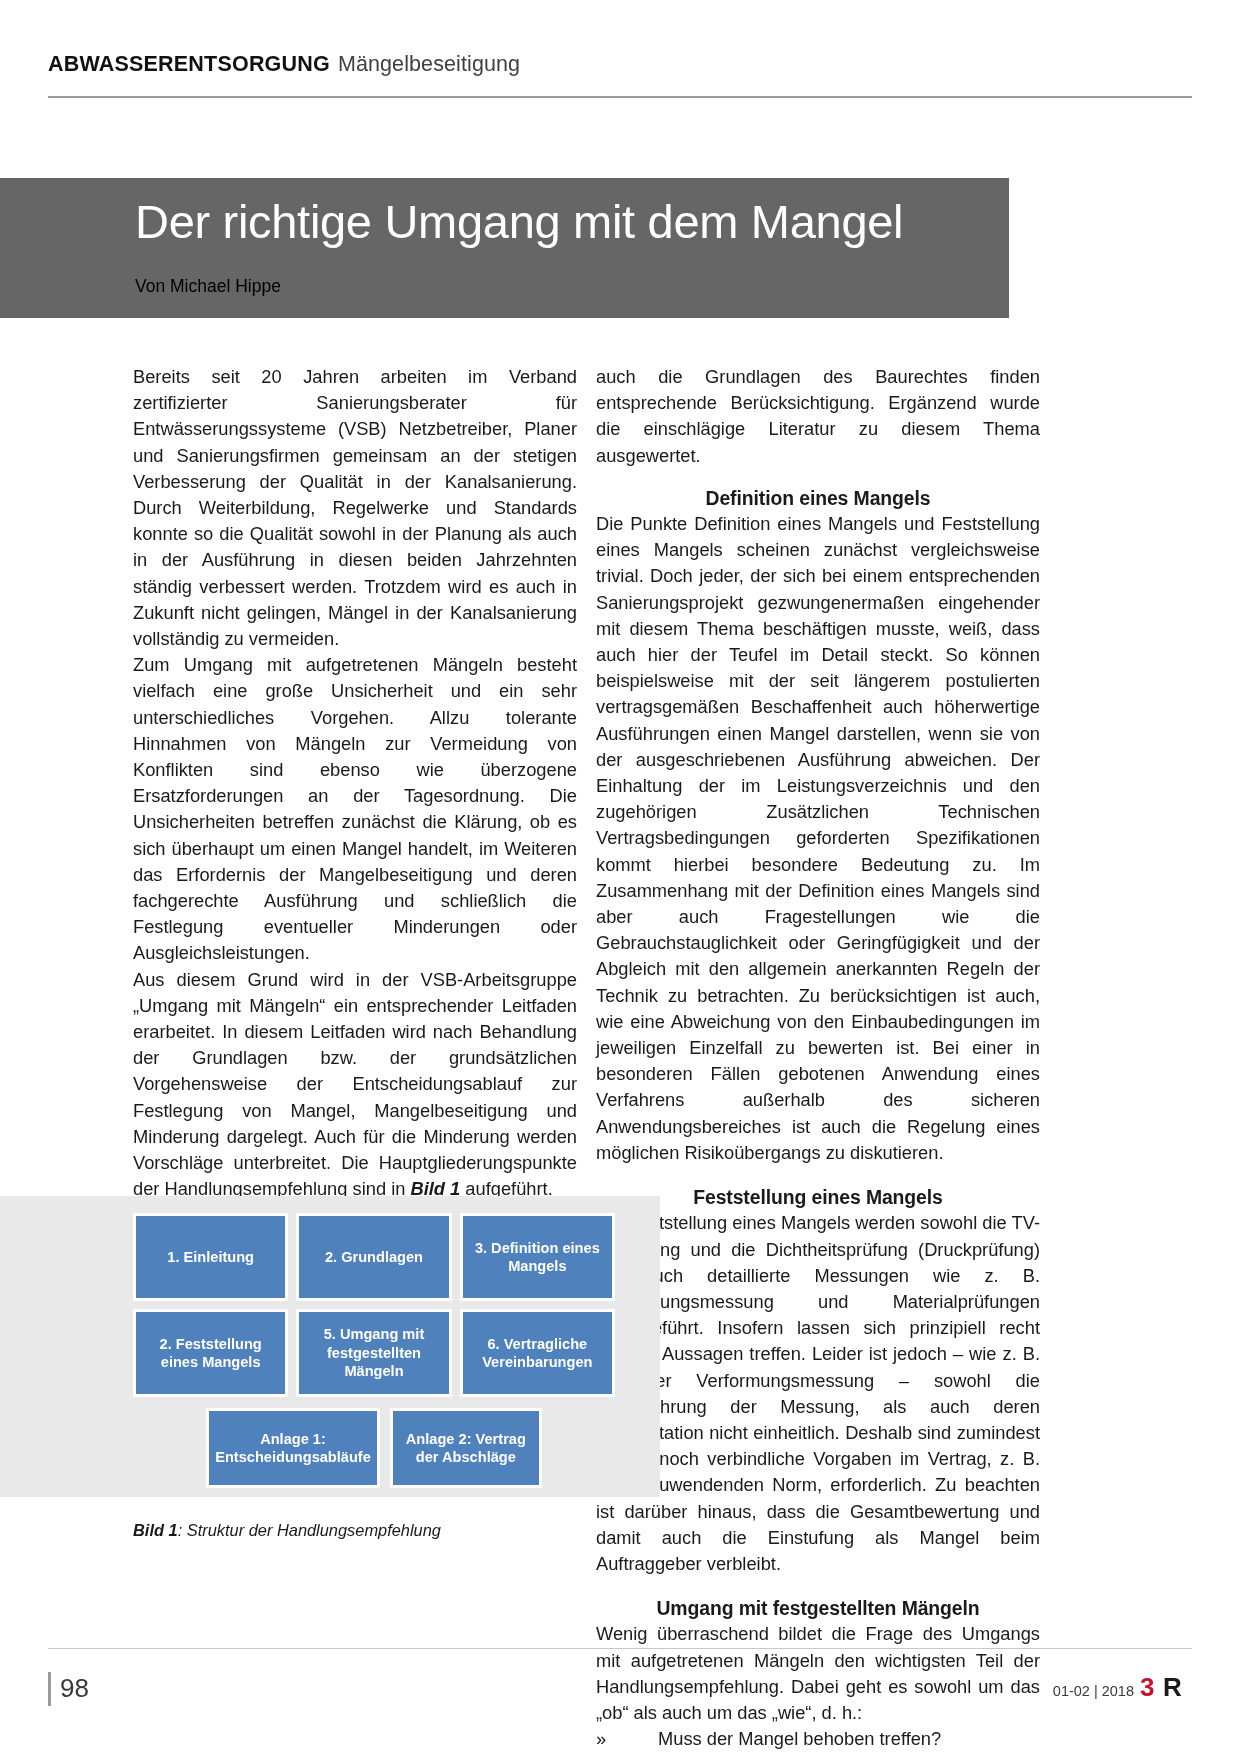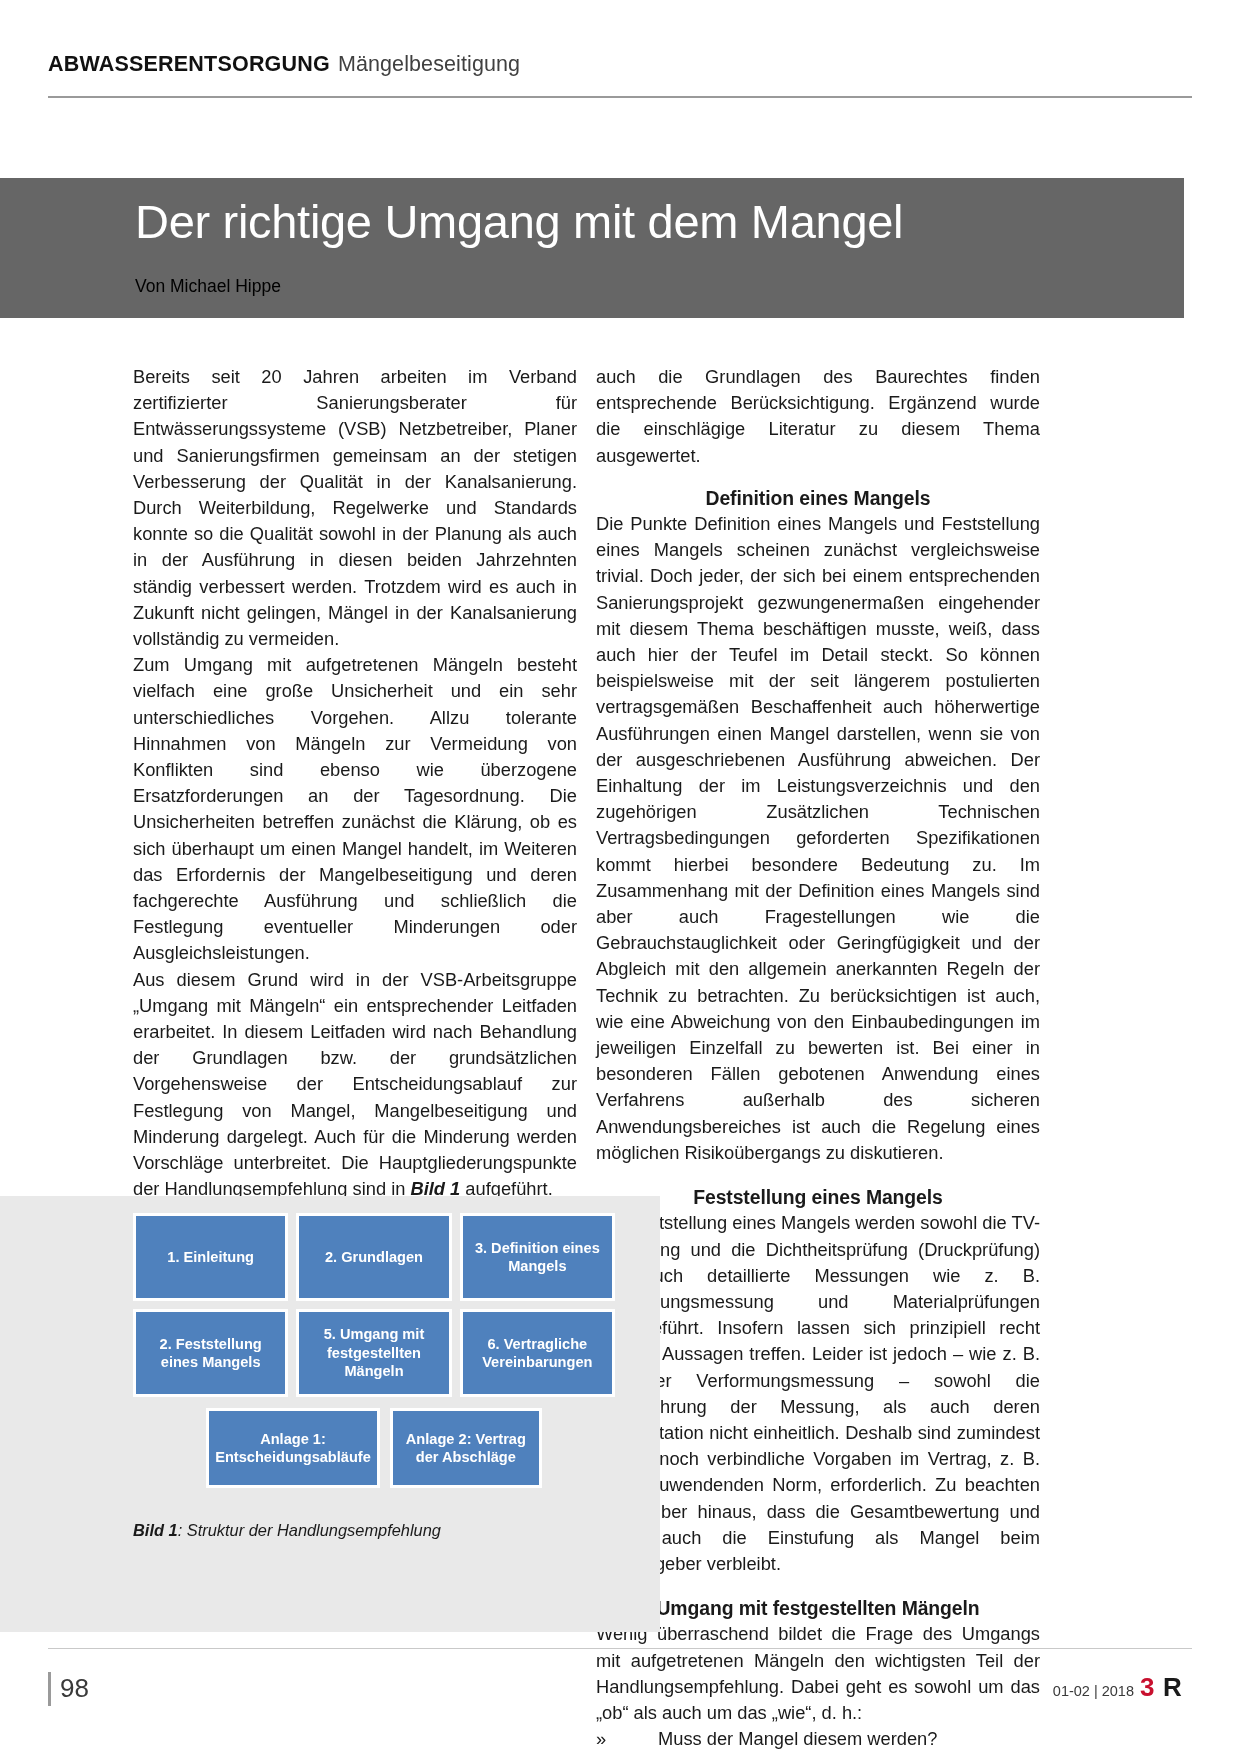--- a/index.html
+++ b/index.html
@@ -41,21 +41,21 @@
     width: 1144px;
     height: 1.5px;
     background: #9a9a9a;
   }
 
   
   .banner {
     position: absolute;
     left: 0;
     top: 178px;
-    width: 1184px;
+    width: 1009px;
     height: 140px;
     background: #666666;
   }
   .banner-title {
     position: absolute;
     left: 135px;
     top: 16px;
     color: #ffffff;
     font-size: 47px;
     font-weight: normal;
@@ -95,21 +95,21 @@
   }
   .col h2.tight { margin-top: 16px; }
   b.bi { font-weight: bold; font-style: italic; }
 
   
   .figure {
     position: absolute;
     left: 0;
     top: 1196px;
     width: 660px;
-    height: 436px;
+    height: 301px;
     background: #e9e9e9;
   }
   .fig-grid {
     position: absolute;
     left: 133px;
     top: 17px;
     width: 482px;
   }
   .fig-row {
     display: flex;
@@ -241,21 +241,21 @@
   <p>auch die Grundlagen des Baurechtes finden entsprechende Berücksichtigung. Ergänzend wurde die einschlägige Literatur zu diesem Thema ausgewertet.</p>
   <h2 class="tight">Definition eines Mangels</h2>
   <p>Die Punkte Definition eines Mangels und Feststellung eines Mangels scheinen zunächst vergleichsweise trivial. Doch jeder, der sich bei einem entsprechenden Sanierungsprojekt gezwungenermaßen eingehender mit diesem Thema beschäftigen musste, weiß, dass auch hier der Teufel im Detail steckt. So können beispielsweise mit der seit längerem postulierten vertragsgemäßen Beschaffenheit auch höherwertige Ausführungen einen Mangel darstellen, wenn sie von der ausgeschriebenen Ausführung abweichen. Der Einhaltung der im Leistungsverzeichnis und den zugehörigen Zusätzlichen Technischen Vertragsbedingungen geforderten Spezifikationen kommt hierbei besondere Bedeutung zu. Im Zusammenhang mit der Definition eines Mangels sind aber auch Fragestellungen wie die Gebrauchstauglichkeit oder Geringfügigkeit und der Abgleich mit den allgemein anerkannten Regeln der Technik zu betrachten. Zu berücksichtigen ist auch, wie eine Abweichung von den Einbaubedingungen im jeweiligen Einzelfall zu bewerten ist. Bei einer in besonderen Fällen gebotenen Anwendung eines Verfahrens außerhalb des sicheren Anwendungsbereiches ist auch die Regelung eines möglichen Risikoübergangs zu diskutieren.</p>
   <h2>Feststellung eines Mangels</h2>
   <p>Zur Feststellung eines Mangels werden sowohl die TV-Befahrung und die Dichtheitsprüfung (Druckprüfung) als auch detaillierte Messungen wie z. B. Verformungsmessung und Materialprüfungen durchgeführt. Insofern lassen sich prinzipiell recht genaue Aussagen treffen. Leider ist jedoch – wie z. B. bei der Verformungsmessung – sowohl die Durchführung der Messung, als auch deren Interpretation nicht einheitlich. Deshalb sind zumindest derzeit noch verbindliche Vorgaben im Vertrag, z. B. zur anzuwendenden Norm, erforderlich. Zu beachten ist darüber hinaus, dass die Gesamtbewertung und damit auch die Einstufung als Mangel beim Auftraggeber verbleibt.</p>
   <h2>Umgang mit festgestellten Mängeln</h2>
   <p>Wenig überraschend bildet die Frage des Umgangs mit aufgetretenen Mängeln den wichtigsten Teil der Handlungsempfehlung. Dabei geht es sowohl um das „ob“ als auch um das „wie“, d. h.:</p>
   <div class="bullets">
     <div class="bullet-row">
       <span class="bullet-mark">»</span>
-      <span>Muss der Mangel diesem werden?</span>
+      <span>Muss der Mangel behoben treffen?</span>
     </div>
     <div class="bullet-row">
       <span class="bullet-mark">»</span>
       <span>Wie soll der Mangel behoben werden?</span>
     </div>
   </div>
 </div>
 
 <div class="figure">
   <div class="fig-grid">

